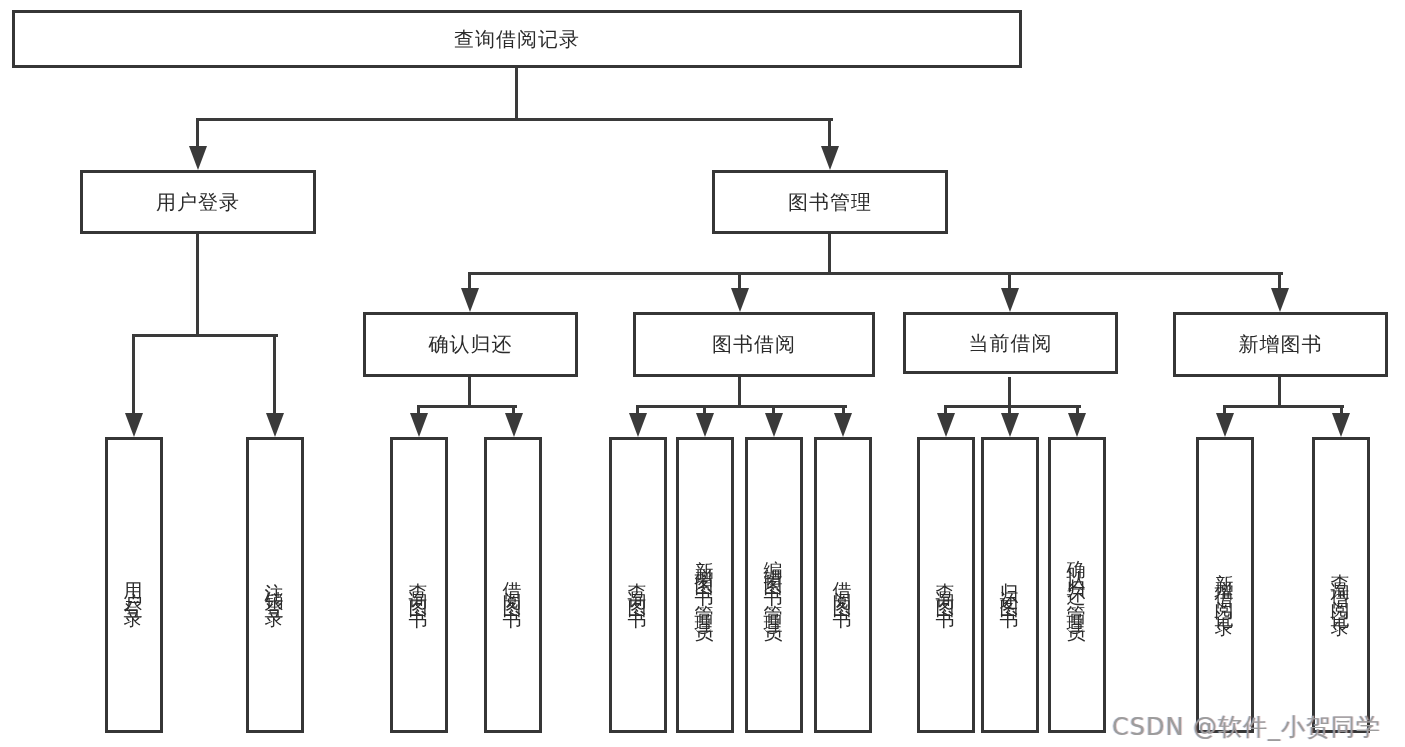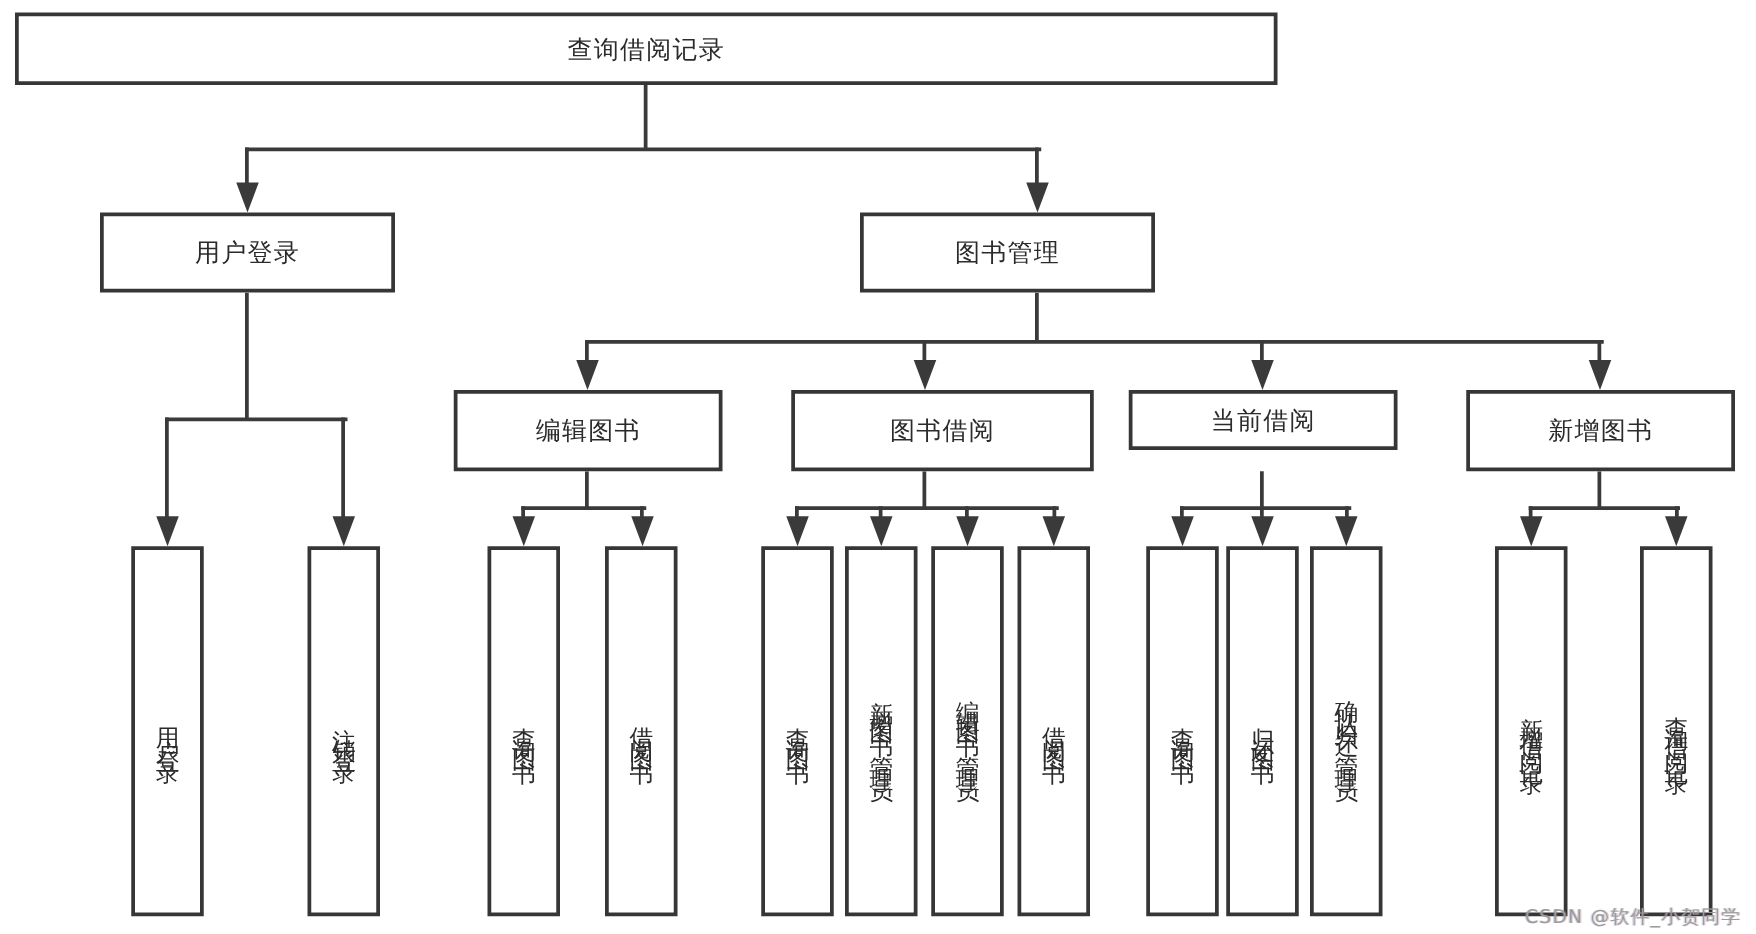--- a/index.html
+++ b/index.html
@@ -61,54 +61,54 @@
     position: absolute;
     width: 0;
     height: 0;
     border-left: 9px solid transparent;
     border-right: 9px solid transparent;
     border-top: 24px solid #3a3a3a;
     z-index: 1;
   }
   #watermark {
     position: absolute;
-    right: 12px;
+    right: 24px;
     bottom: 4px;
-    font-size: 15px;
+    font-size: 24px;
     color: #9c9c9c;
     letter-spacing: 1px;
     z-index: 5;
     text-shadow: 1px 0 0 rgba(190,120,120,0.35), -1px 0 0 rgba(120,150,200,0.35);
     white-space: nowrap;
     text-align: right;
   }
 </style>
 </head>
 <body>
 
 <div id="canvas">
 
   <div class="box" style="left:12px; top:10px; width:1010px; height:58px;">
     <span class="lbl">查询借阅记录</span>
   </div>
 
   <div class="box" style="left:80px; top:170px; width:236px; height:64px;">
     <span class="lbl">用户登录</span>
   </div>
-  <div class="box" style="left:688px; top:170px; width:236px; height:64px;">
+  <div class="box" style="left:712px; top:170px; width:236px; height:64px;">
     <span class="lbl">图书管理</span>
   </div>
 
   <div class="box" style="left:363px; top:312px; width:215px; height:65px;">
-    <span class="lbl">编辑图书</span>
+    <span class="lbl">确认归还</span>
   </div>
   <div class="box" style="left:633px; top:312px; width:242px; height:65px;">
     <span class="lbl">图书借阅</span>
   </div>
-  <div class="box" style="left:903px; top:312px; width:215px; height:48px;">
+  <div class="box" style="left:903px; top:312px; width:215px; height:62px;">
     <span class="lbl">当前借阅</span>
   </div>
   <div class="box" style="left:1173px; top:312px; width:215px; height:65px;">
     <span class="lbl">新增图书</span>
   </div>
 
   <div class="box leaf" style="left:105px;">
     <span class="vtext">用户登录</span>
   </div>
   <div class="box leaf" style="left:246px;">

